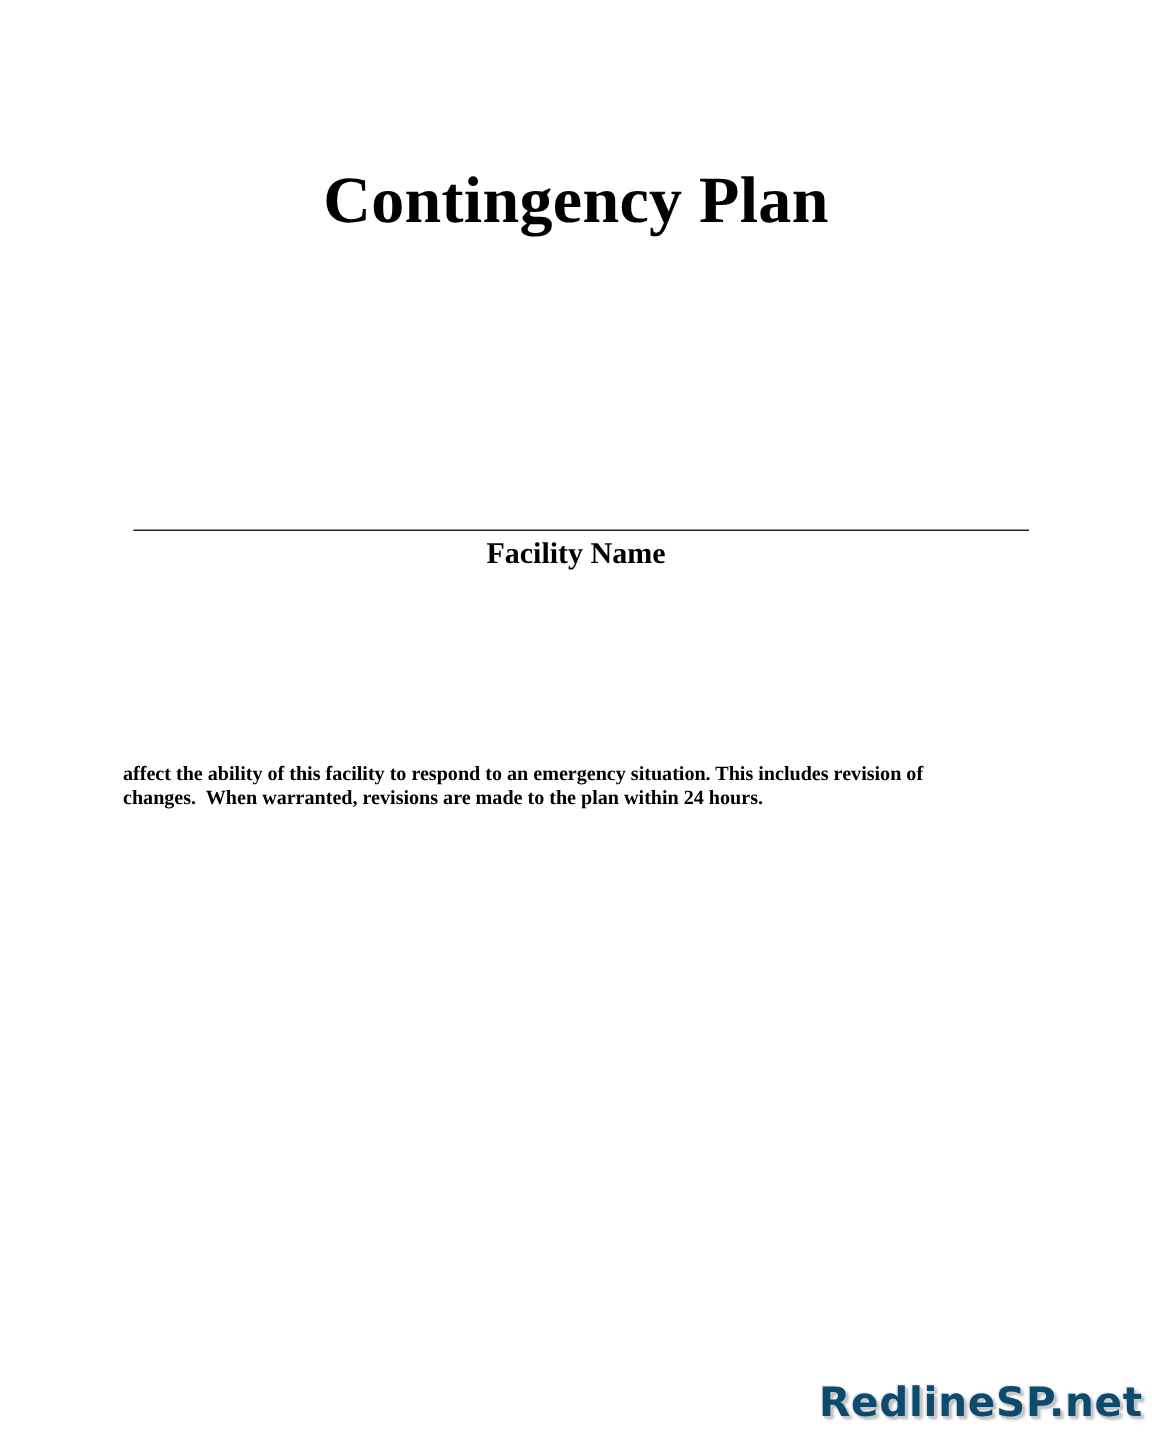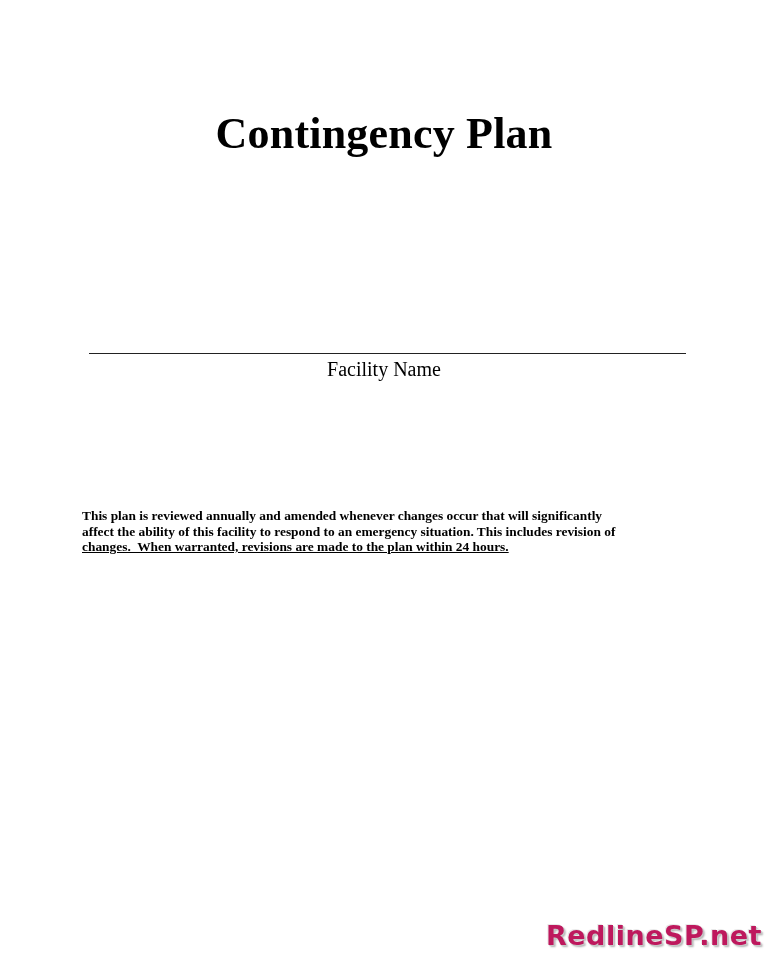--- a/index.html
+++ b/index.html
@@ -39,21 +39,21 @@
       top: 353px;
       height: 0;
       border-top: 1.5px solid #222;
     }
     .facility {
       position: absolute;
       left: 0;
       width: 768px;
       top: 356px;
       text-align: center;
-      font-weight: normal;
+      font-weight: bold;
       font-size: 20px;
       line-height: 26px;
     }
     .body-text {
       position: absolute;
       left: 82px;
       top: 508px;
       width: 610px;
       font-weight: bold;
       font-size: 13.4px;
@@ -64,38 +64,37 @@
       white-space: nowrap;
     }
     .watermark {
       position: absolute;
       left: 546px;
       top: 920px;
       font-family: "DejaVu Sans", sans-serif;
       font-weight: bold;
       font-size: 27px;
       line-height: 32px;
-      color: #be185d;
+      color: #0c4a6e;
       letter-spacing: 0.5px;
       text-shadow:
         1px 1px 0 #c8c8c8,
         -1px -1px 0 #e8e8e8,
         2px 2px 2px #b0b0b0;
     }
   </style>
 </head>
 <body>
 
 <div class="page">
   <div class="title">Contingency Plan</div>
 
   <div class="rule"></div>
 
   <div class="facility">Facility Name</div>
 
   <div class="body-text">
-    <span class="line">This plan is reviewed annually and amended whenever changes occur that will significantly</span>
     <span class="line">affect the ability of this facility to respond to an emergency situation. This includes revision of</span>
-    <span class="line" style="white-space: pre; text-decoration: underline;">changes.  When warranted, revisions are made to the plan within 24 hours.</span>
+    <span class="line" style="white-space: pre;">changes.  When warranted, revisions are made to the plan within 24 hours.</span>
   </div>
 
   <div class="watermark">RedlineSP.net</div>
 </div>
 
 </body></html>

